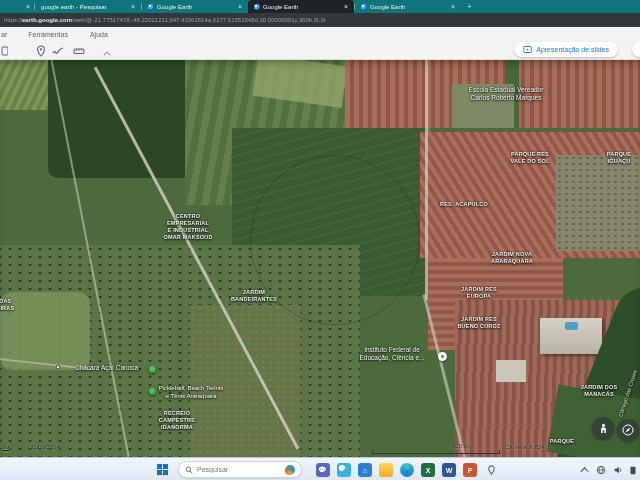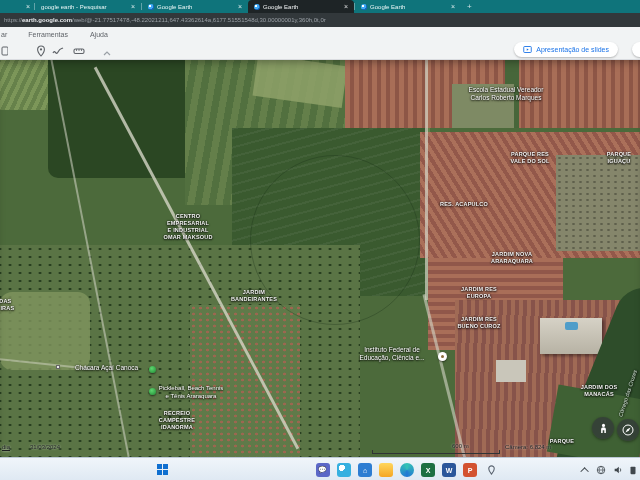--- a/index.html
+++ b/index.html
@@ -234,20 +234,28 @@
     <div class="status" style="left:505px;top:384px">Câmera: 6.824 m</div>
   </div>
 
   <div class="taskbar">
     <div class="winlogo">
         <i></i>
         <i></i>
         <i></i>
         <i></i>
       </div>
+    <div class="searchpill">
+      <svg width="8" height="8" viewBox="0 0 12 12">
+          <circle cx="5" cy="5" r="3.4" fill="none" stroke="#5f6368" stroke-width="1.3"></circle>
+          <path d="M7.6 7.6L11 11" stroke="#5f6368" stroke-width="1.3"></path>
+        </svg>
+      <input placeholder="Pesquisar" style="">
+      <span class="bingdot"></span>
+    </div>
     <div class="appico" style="left:316px;background:#5b67c7">💬</div>
     <div class="appico" style="left:337px;background:radial-gradient(circle at 35% 35%,#fff 0 3px,#35b0e0 3px)"></div>
     <div class="appico" style="left:358px;background:#2d7dd2">⌂</div>
     <div class="appico" style="left:379px;background:linear-gradient(#ffd65c,#f5a623)"></div>
     <div class="appico" style="left:400px;background:conic-gradient(#35c4b5,#2178d4,#35c4b5);border-radius:50%"></div>
     <div class="appico" style="left:421px;background:#1d6f42">X</div>
     <div class="appico" style="left:442px;background:#2b579a">W</div>
     <div class="appico" style="left:463px;background:#d35230">P</div>
     <div class="appico" style="left:484px;background:transparent">
       <svg width="11" height="11" viewBox="0 0 12 12">

